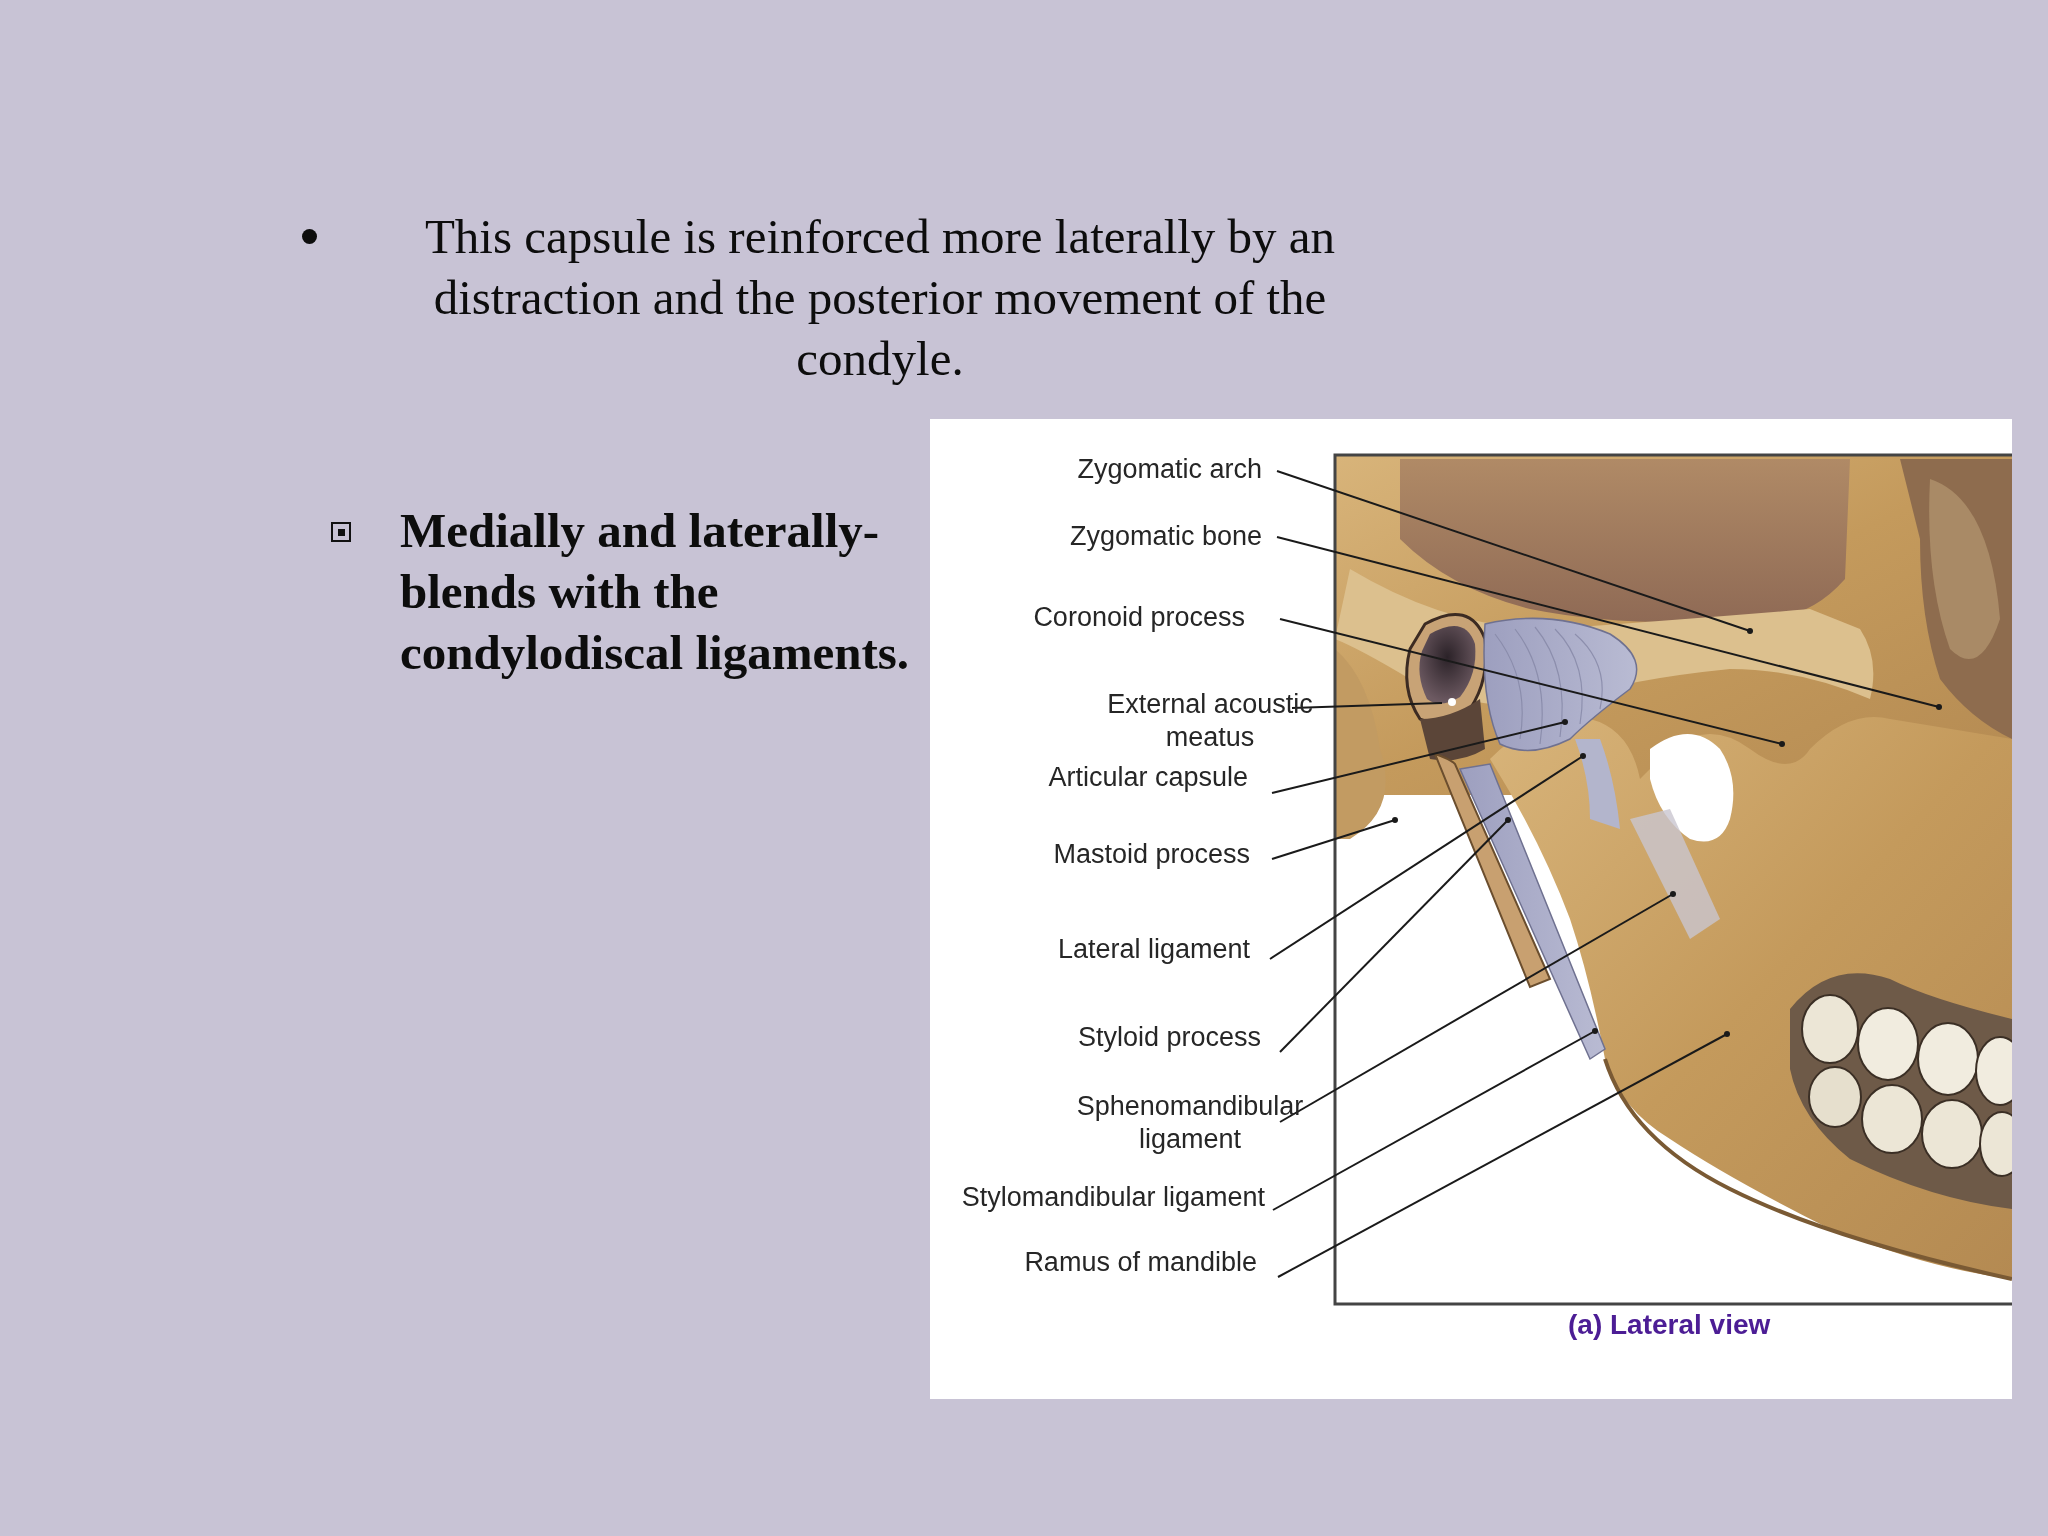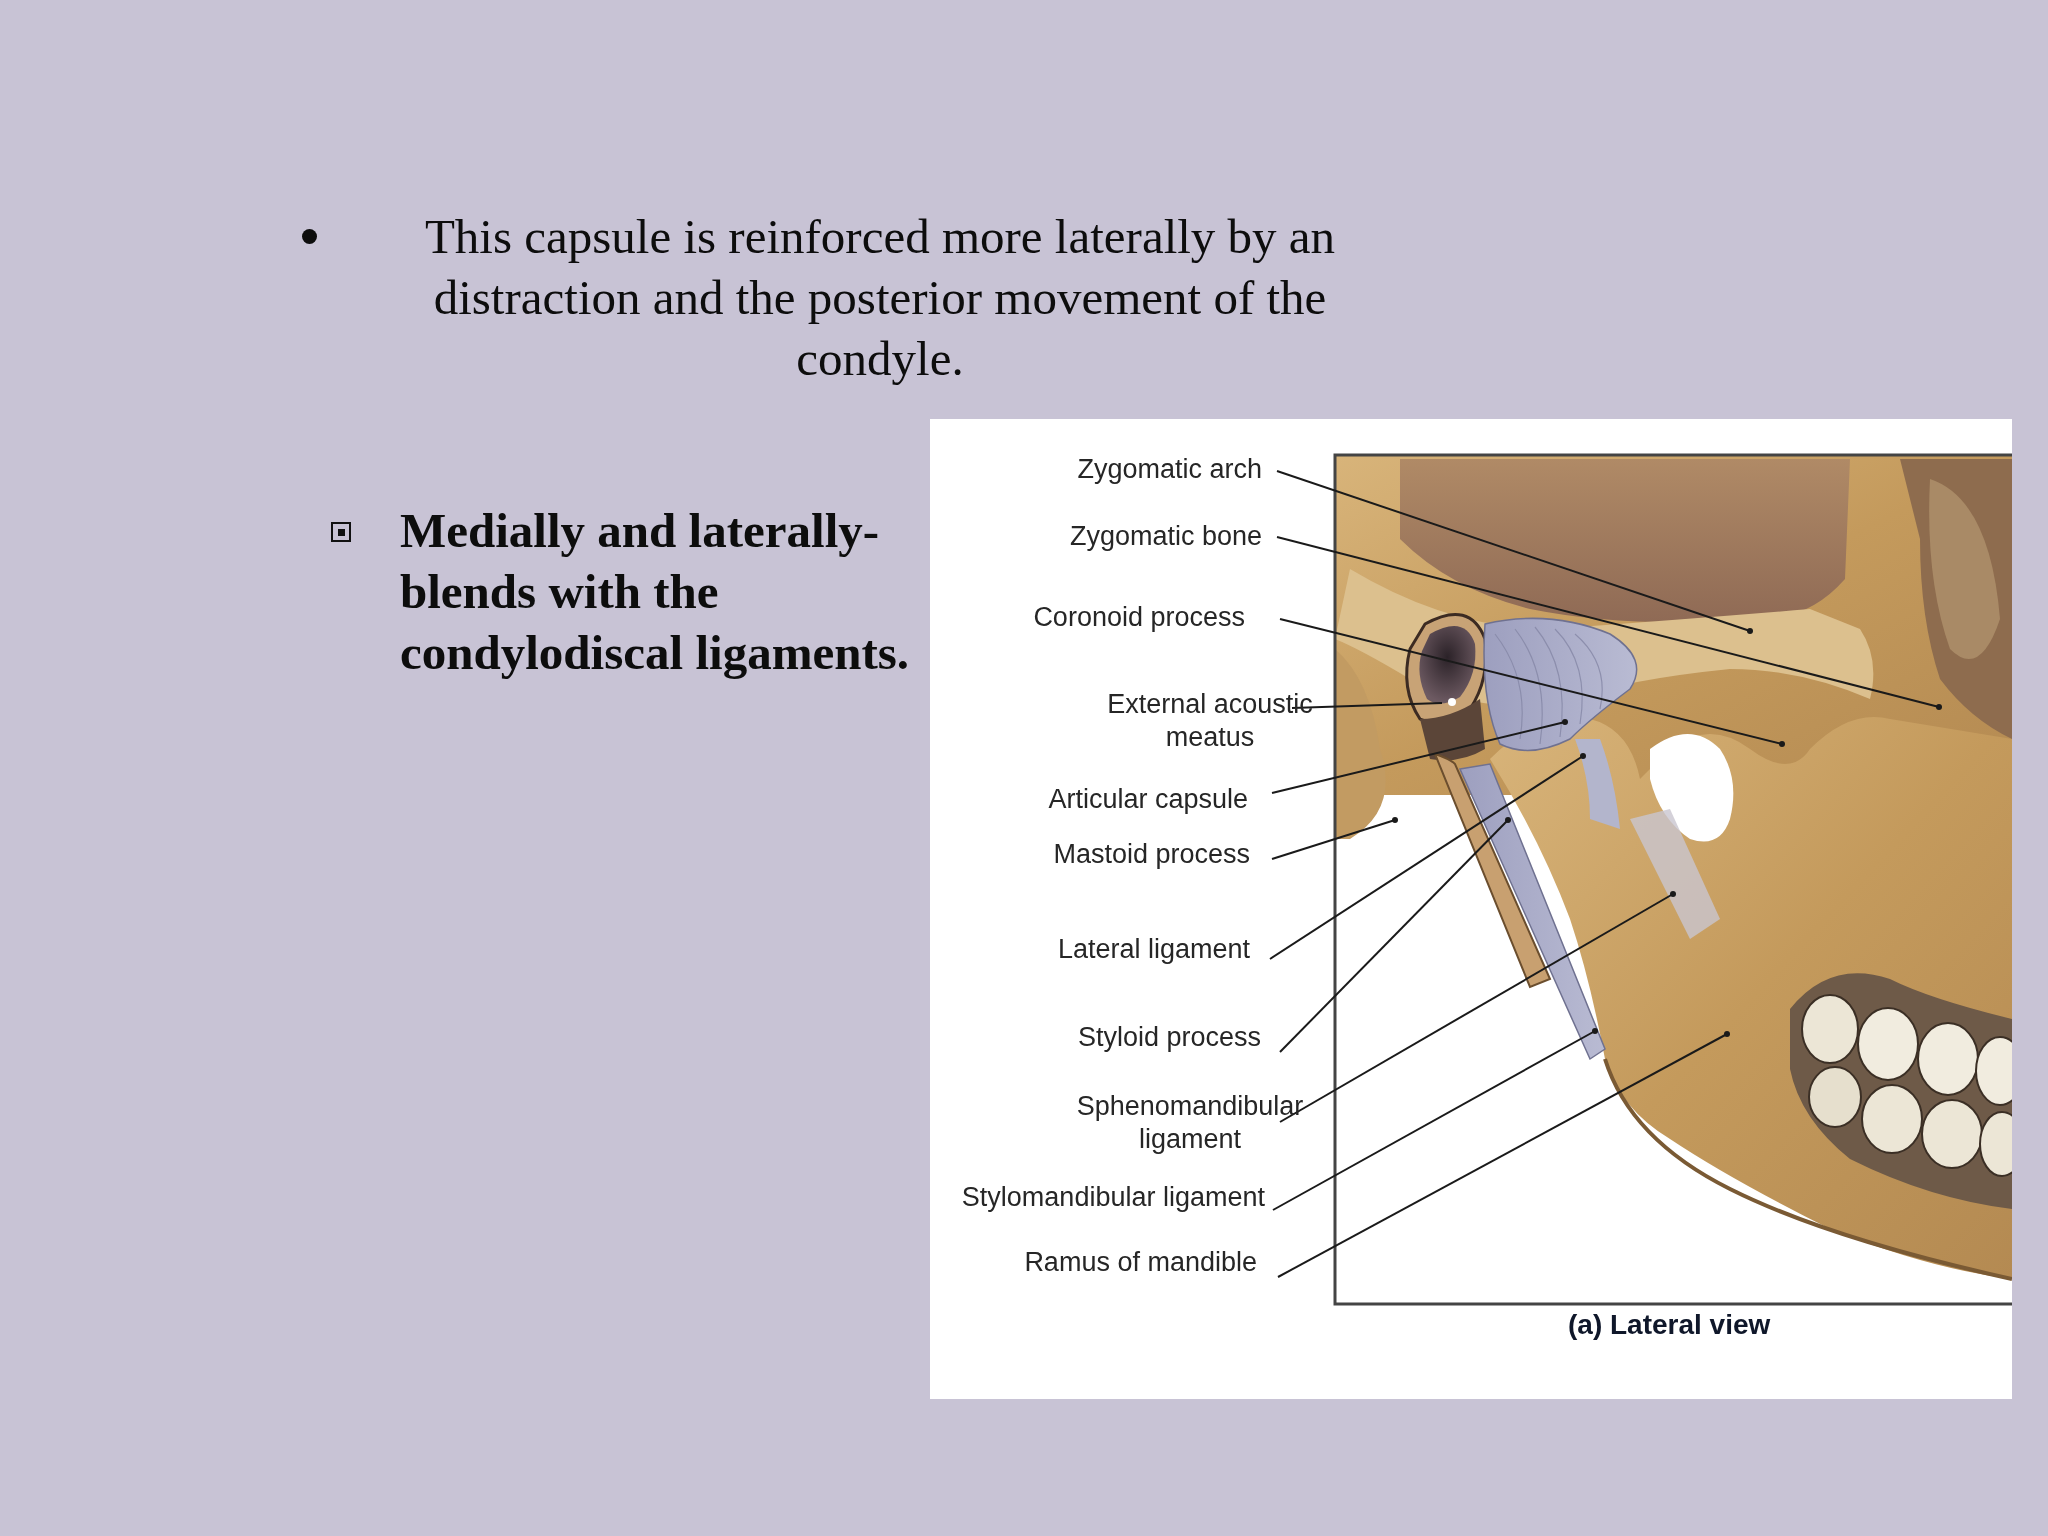--- a/index.html
+++ b/index.html
@@ -44,21 +44,21 @@
     background: #ffffff;
   }
   .figure svg { position: absolute; left: 0; top: 0; }
   .label {
     position: absolute; font-family: "Liberation Sans", "DejaVu Sans", sans-serif;
     font-size: 27px; line-height: 33px; color: #262626; text-align: right; white-space: nowrap;
   }
   .label.center { text-align: center; }
   .caption {
     position: absolute; font-family: "Liberation Sans", "DejaVu Sans", sans-serif;
-    font-size: 28px; font-weight: bold; color: #0f172a; white-space: nowrap;
+    font-size: 28px; font-weight: bold; color: #4c1d95; white-space: nowrap;
   }
 </style>
 </head>
 <body>
 
 <div class="slide">
 
   <div class="bullet-l1">
     <span class="dot"></span>
     <div class="text">
@@ -187,21 +187,21 @@
       <circle cx="522" cy="283" r="4" fill="#ffffff"></circle>
     </svg>
 
     <div class="label" style="right:750px; top:34px;">Zygomatic arch</div>
     <div class="label" style="right:750px; top:101px;">Zygomatic bone</div>
     <div class="label" style="right:767px; top:182px;">Coronoid process</div>
     <div class="label center" style="left:100px; width:360px; top:269px;">
       <span class="line">External acoustic</span>
       <span class="line">meatus</span>
     </div>
-    <div class="label" style="right:764px; top:364px;">Articular capsule</div>
+    <div class="label" style="right:764px; top:342px;">Articular capsule</div>
     <div class="label" style="right:762px; top:419px;">Mastoid process</div>
     <div class="label" style="right:762px; top:514px;">Lateral ligament</div>
     <div class="label" style="right:751px; top:602px;">Styloid process</div>
     <div class="label center" style="left:60px; width:400px; top:671px;">
       <span class="line">Sphenomandibular</span>
       <span class="line">ligament</span>
     </div>
     <div class="label" style="right:747px; top:762px;">Stylomandibular ligament</div>
     <div class="label" style="right:755px; top:827px;">Ramus of mandible</div>
 

